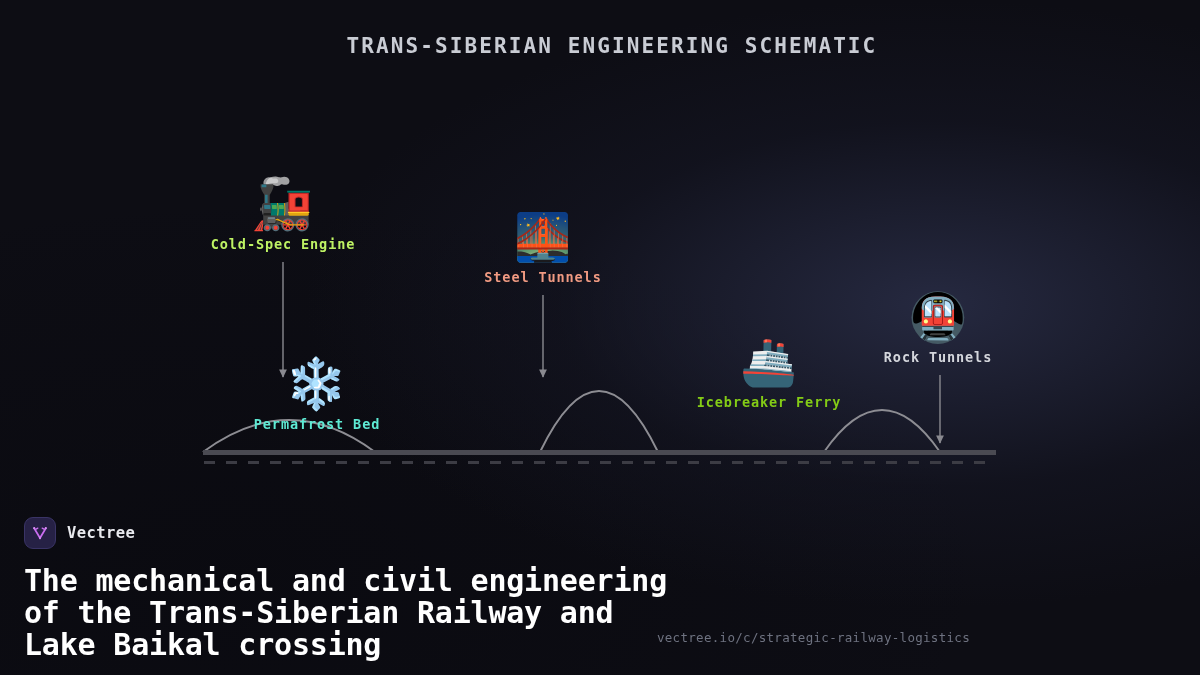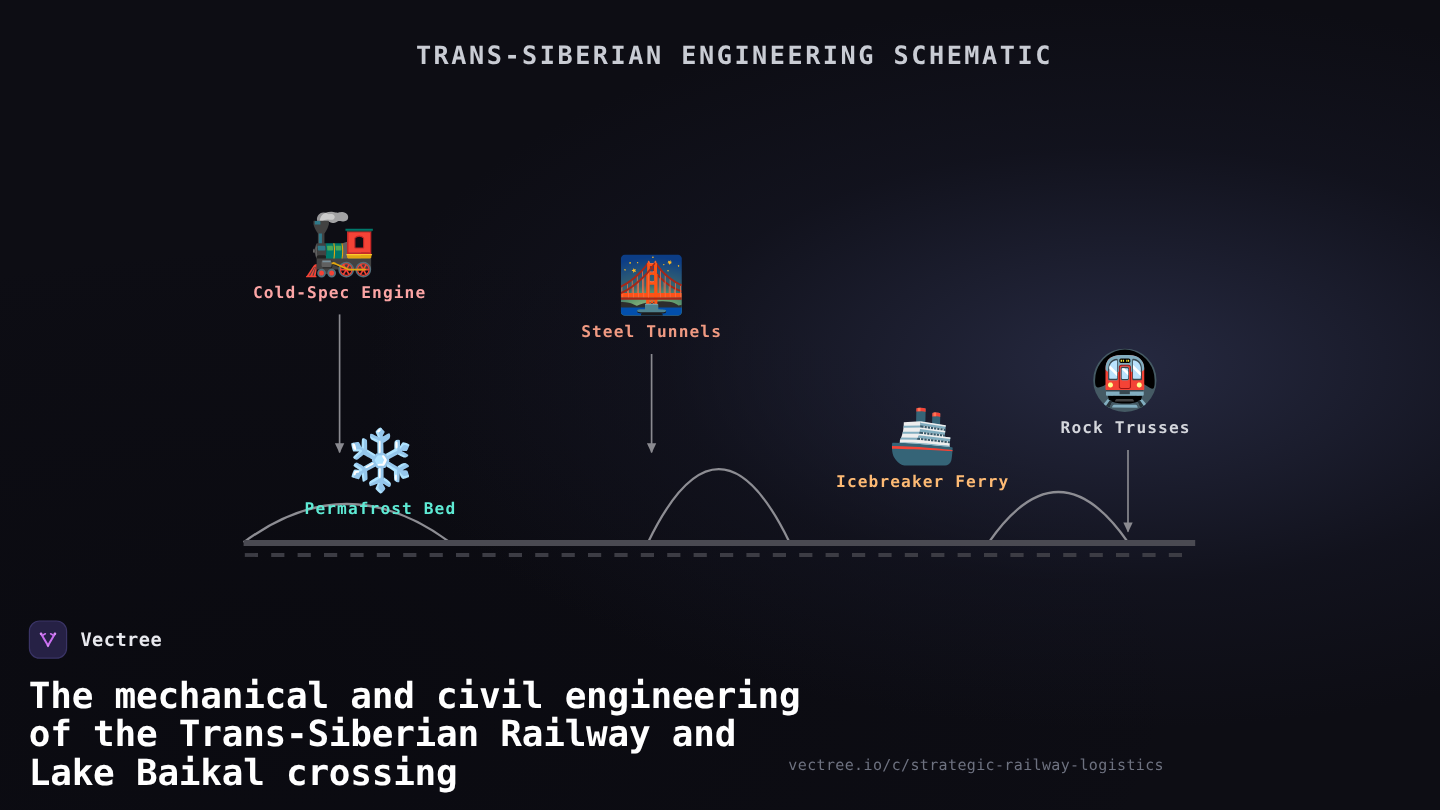--- a/index.html
+++ b/index.html
@@ -193,41 +193,41 @@
 
       <g stroke="#8a8a90" stroke-width="1.4">
         <line x1="283" y1="262" x2="283" y2="377" marker-end="url(#arrowhead)"></line>
         <line x1="543" y1="295" x2="543" y2="377" marker-end="url(#arrowhead)"></line>
         <line x1="940" y1="375" x2="940" y2="443" marker-end="url(#arrowhead)"></line>
       </g>
     </svg>
 
     <div class="node" id="node-0">
       <div class="node-glyph">🚂</div>
-      <div class="node-label" style="color:#fca5a5">Cold-Spec Engine</div>
+      <div class="node-label" style="color:#bef264">Cold-Spec Engine</div>
     </div>
 
     <div class="node" id="node-1">
       <div class="node-glyph">🌉</div>
       <div class="node-label" style="color:#f09a82">Steel Tunnels</div>
     </div>
 
     <div class="node" id="node-2">
       <div class="node-glyph">❄️</div>
       <div class="node-label" style="color:#5eead4">Permafrost Bed</div>
     </div>
 
     <div class="node" id="node-3">
       <div class="node-glyph">🚢</div>
-      <div class="node-label" style="color:#fdba74">Icebreaker Ferry</div>
+      <div class="node-label" style="color:#84cc16">Icebreaker Ferry</div>
     </div>
 
     <div class="node" id="node-4">
       <div class="node-glyph">🚇</div>
-      <div class="node-label" style="color:#d4d6dc">Rock Trusses</div>
+      <div class="node-label" style="color:#d4d6dc">Rock Tunnels</div>
     </div>
 
   </div>
 
   <div class="footer">
 
     <div class="brand">
       <div class="brand-mark">
         <svg width="20" height="20" viewBox="0 0 20 20">
           <path d="M4.2 5.2 L10 15 L15.8 5.2" fill="none" stroke="#c96ef0" stroke-width="1.7" stroke-linecap="round"></path>

